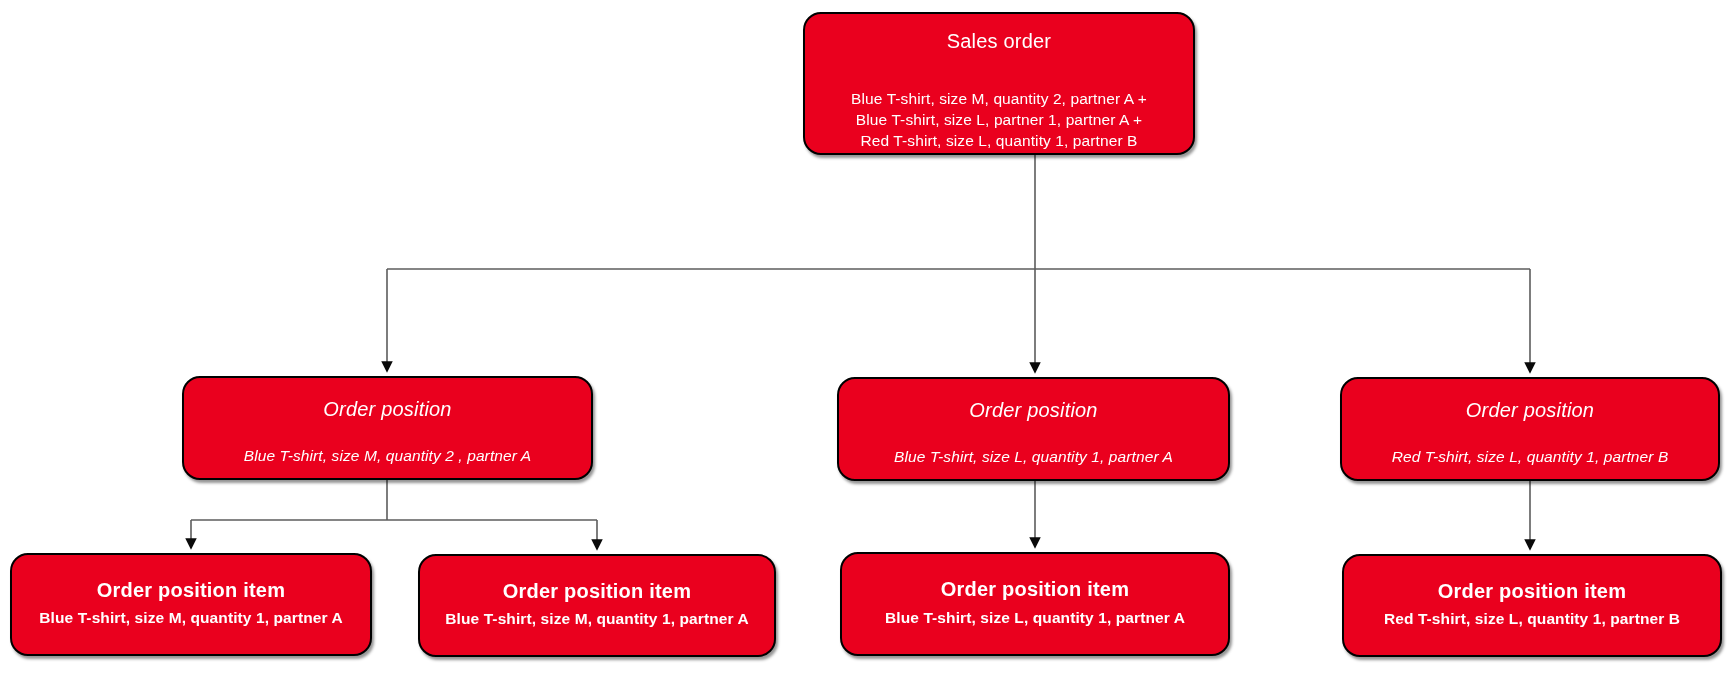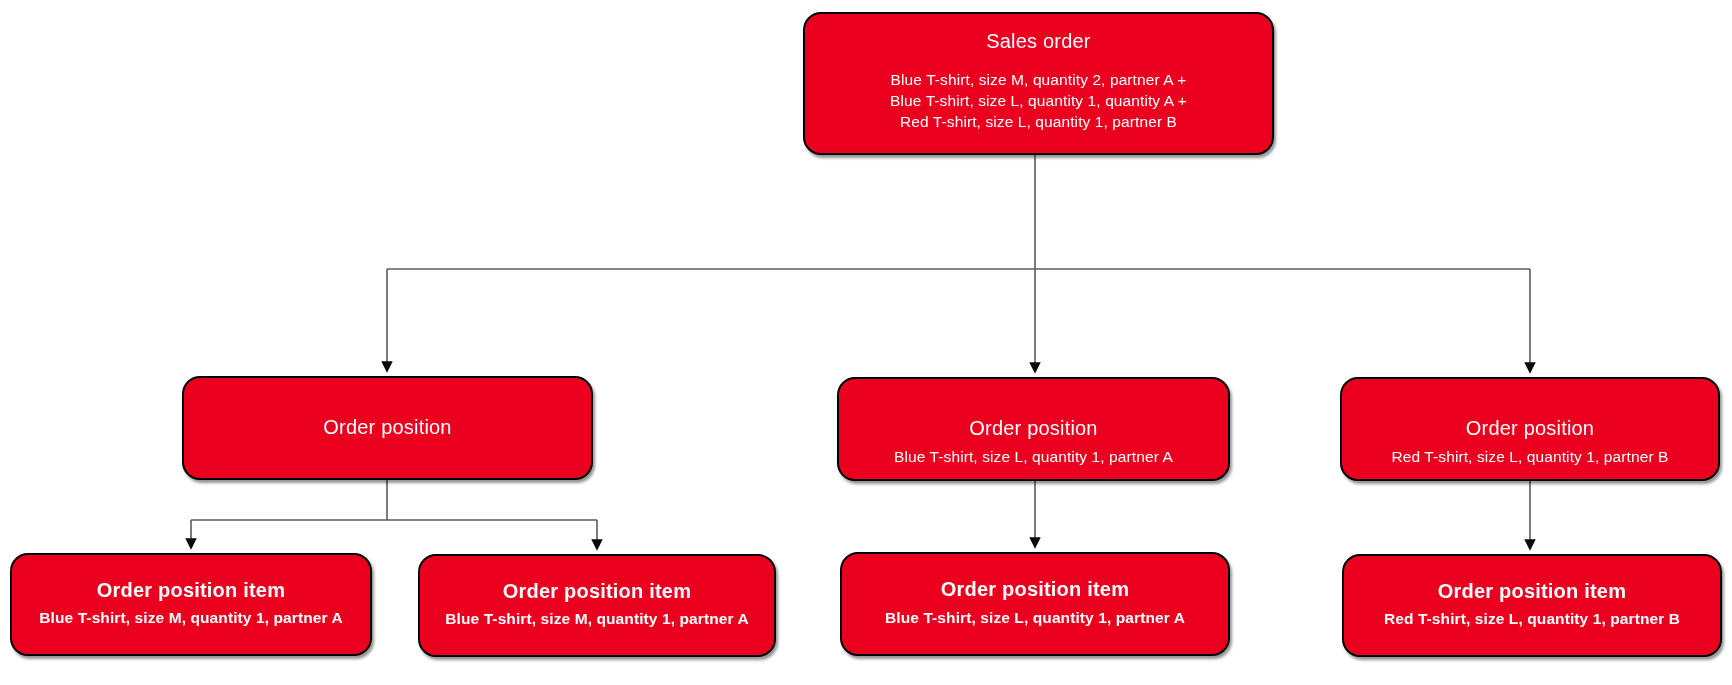--- a/index.html
+++ b/index.html
@@ -28,27 +28,27 @@
     text-align:center;
   }
   .node .title{
     font-size:20px;line-height:22px;letter-spacing:.2px;
   }
   .node .body{
     margin-top:auto;
     font-size:15.5px;line-height:21px;letter-spacing:.1px;
   }
   
-  .n-sales{left:803px;top:12px;width:471px;height:143px;padding-top:16px;}
-  .n-sales .body{padding-bottom:21px;}
+  .n-sales{left:803px;top:12px;width:392px;height:143px;padding-top:16px;}
+  .n-sales .body{padding-bottom:2px;}
   
   .n-pos1{left:182px;top:376px;width:411px;height:104px;}
   .n-pos2{left:837px;top:377px;width:393px;height:104px;}
   .n-pos3{left:1340px;top:377px;width:380px;height:104px;}
-  .n-pos1,.n-pos2,.n-pos3{padding-top:38px;}
+  .n-pos1,.n-pos2,.n-pos3{padding-top:20px;font-style:italic;}
   .n-pos1 .body,.n-pos2 .body,.n-pos3 .body{padding-bottom:12px;}
   
   .n-item1{left:10px;top:553px;width:362px;height:103px;}
   .n-item2{left:418px;top:554px;width:358px;height:103px;}
   .n-item3{left:840px;top:552px;width:390px;height:104px;}
   .n-item4{left:1342px;top:554px;width:380px;height:103px;}
   .n-item1,.n-item2,.n-item3,.n-item4{padding-top:24px;font-weight:bold;}
   .n-item1 .body,.n-item2 .body,.n-item3 .body,.n-item4 .body{padding-bottom:26px;}
 
   .edge{stroke:var(--edge-stroke,#5c5c5c);stroke-width:1.6;fill:none;}
@@ -77,27 +77,30 @@
     <path class="edge" d="M597,520 L597,549" marker-end="url(#arrow)"></path>
 
     <path class="edge" d="M1035,481 L1035,547" marker-end="url(#arrow)"></path>
     <path class="edge" d="M1530,481 L1530,549" marker-end="url(#arrow)"></path>
   </svg>
 
   <div class="node n-sales">
     <div class="title">Sales order</div>
     <div class="body">
       <div>Blue T-shirt, size M, quantity 2, partner A +</div>
-      <div>Blue T-shirt, size L, quantity 1, quantity A +</div>
+      <div>Blue T-shirt, size L, partner 1, partner A +</div>
       <div>Red T-shirt, size L, quantity 1, partner B</div>
     </div>
   </div>
 
   <div class="node n-pos1">
     <div class="title">Order position</div>
+    <div class="body">
+      <div>Blue T-shirt, size M, quantity 2 , partner A</div>
+    </div>
   </div>
 
   <div class="node n-pos2">
     <div class="title">Order position</div>
     <div class="body">
       <div>Blue T-shirt, size L, quantity 1, partner A</div>
     </div>
   </div>
 
   <div class="node n-pos3">

